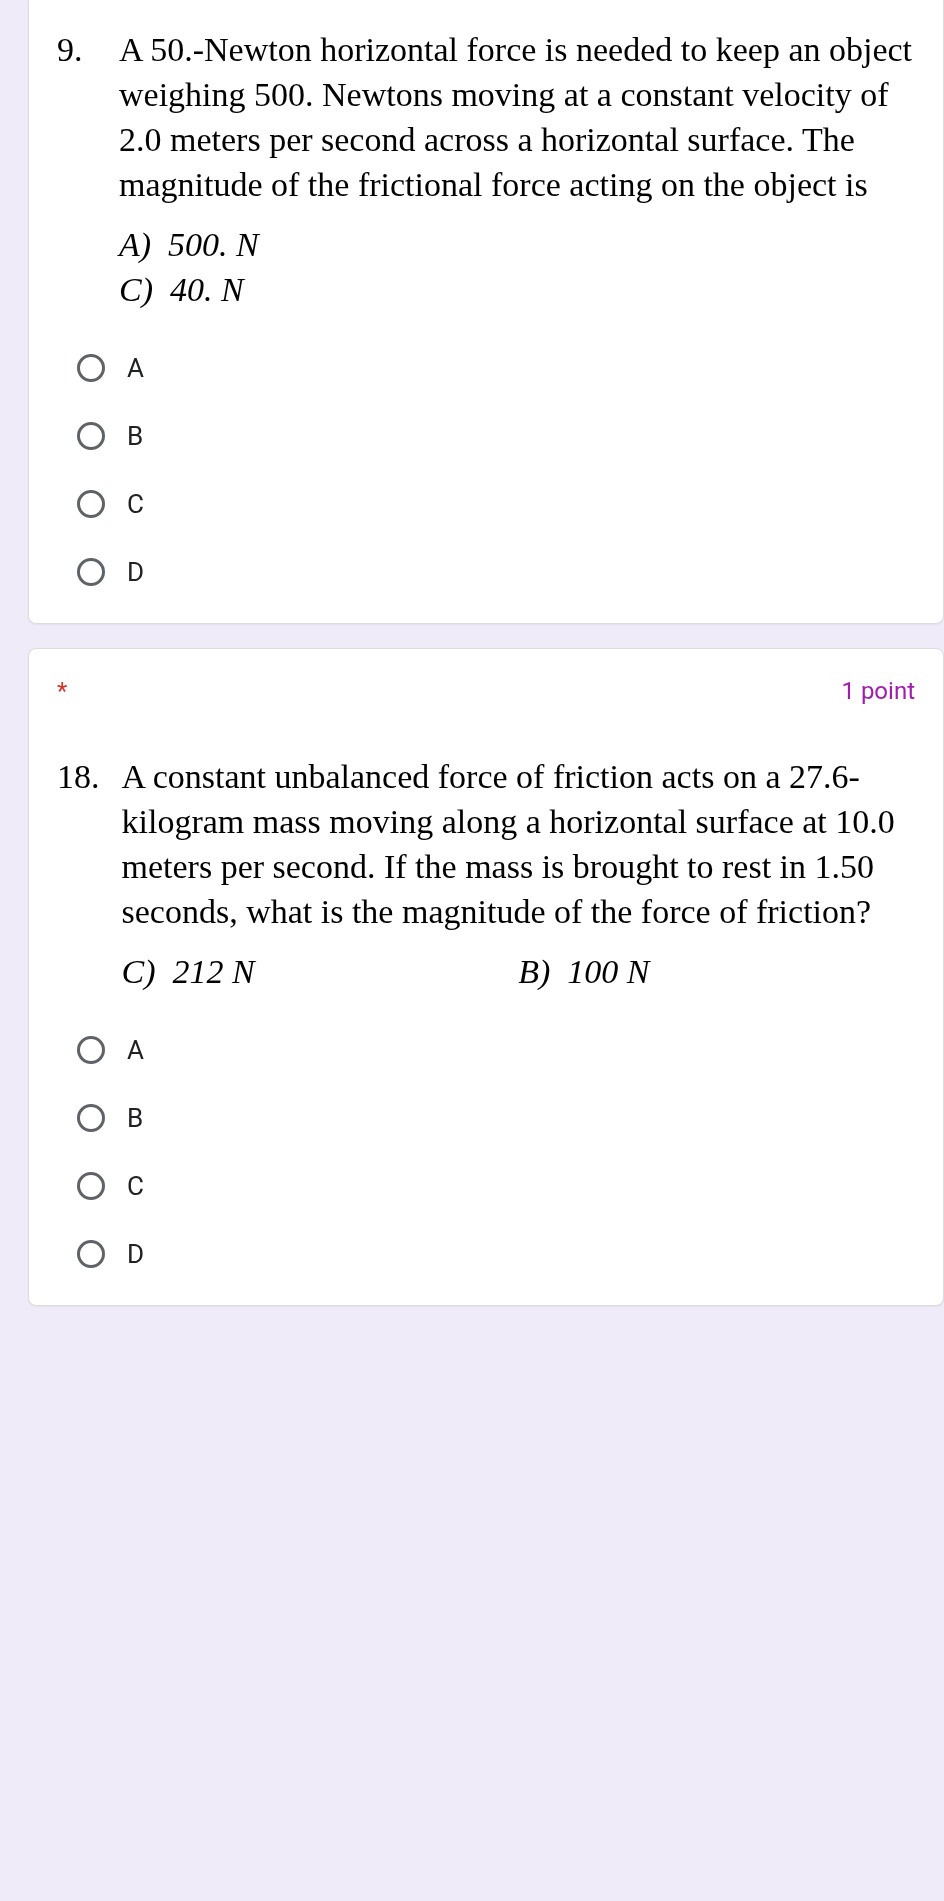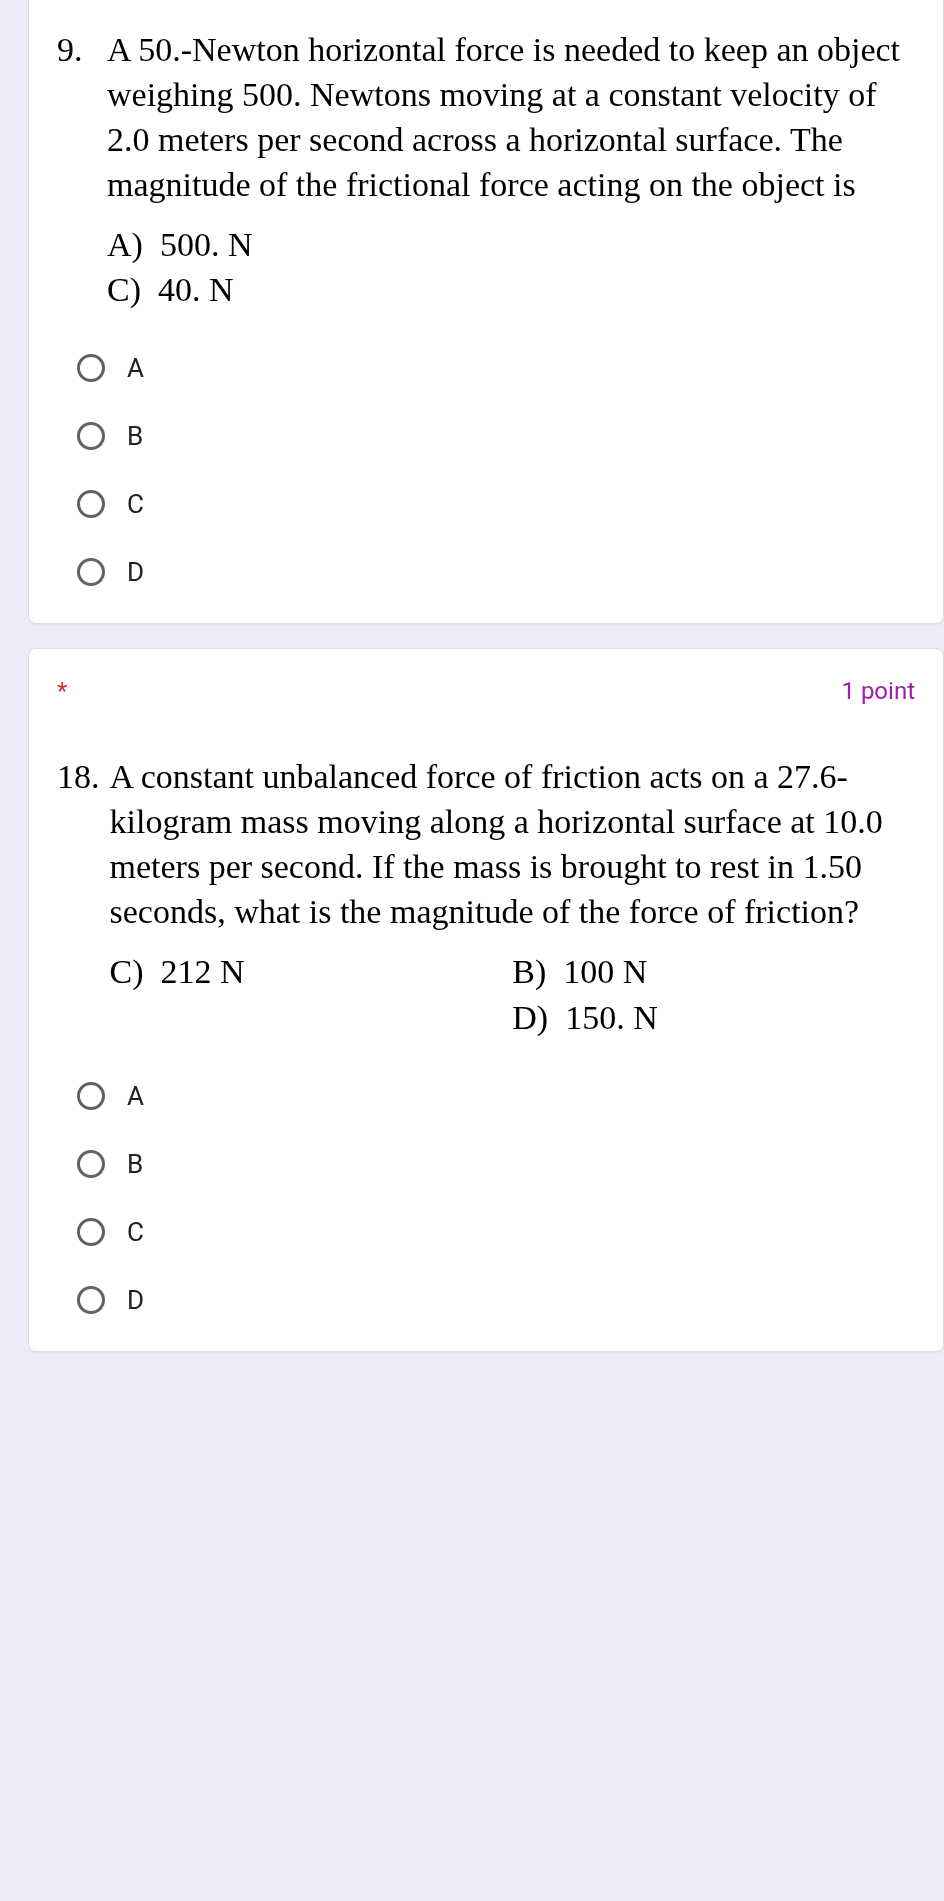--- a/index.html
+++ b/index.html
@@ -20,29 +20,29 @@
   .card-top-partial { border-top-left-radius: 0; border-top-right-radius: 0; border-top: none; }
   .card-wrap { margin-left: 28px; }
   .qtext {
     font-family: 'Times New Roman', Times, serif;
     font-size: 34px;
     line-height: 1.32;
     color: #000;
     display: flex;
   }
   .qnum { min-width: 50px; padding-right: 10px; white-space: nowrap; }
-  .qbody-col { flex: 1; }
+  .qbody-col { flex: 1; margin-left: 12px; }
   .ans-grid {
     font-family: 'Times New Roman', Times, serif;
     font-size: 34px;
     display: flex;
     margin-top: 14px;
   }
   .ans-col { flex: 1; }
-  .ans-row { line-height: 1.35; }
+  .ans-row { line-height: 1.35; font-style: italic; }
   .radio-group { margin-top: 40px; padding-left: 20px; }
   .radio-item {
     display: flex;
     align-items: center;
     margin-bottom: 38px;
     cursor: pointer;
   }
   .radio-item:last-child { margin-bottom: 0; }
   .radio-circle {
     width: 28px; height: 28px;
@@ -119,21 +119,20 @@
     <div class="qtext">
       <div class="qnum">18.</div>
       <div class="qbody-col">
         <div>A constant unbalanced force of friction acts on a 27.6-kilogram mass moving along a horizontal surface at 10.0 meters per second. If the mass is brought to rest in 1.50 seconds, what is the magnitude of the force of friction?</div>
         <div class="ans-grid">
           <div class="ans-col">
             <div class="ans-row"><span>C)</span>&nbsp;&nbsp;<span>212 N</span></div>
           </div>
           <div class="ans-col">
             <div class="ans-row"><span>B)</span>&nbsp;&nbsp;<span>100 N</span></div>
-            <div class="ans-row"><span>D)</span>&nbsp;&nbsp;<span>150. N</span></div>
           </div>
         </div>
       </div>
     </div>
     <div class="radio-group">
       <div class="radio-item">
         <div class="radio-circle"></div>
         <div class="radio-label">A</div>
       </div>
       <div class="radio-item">

